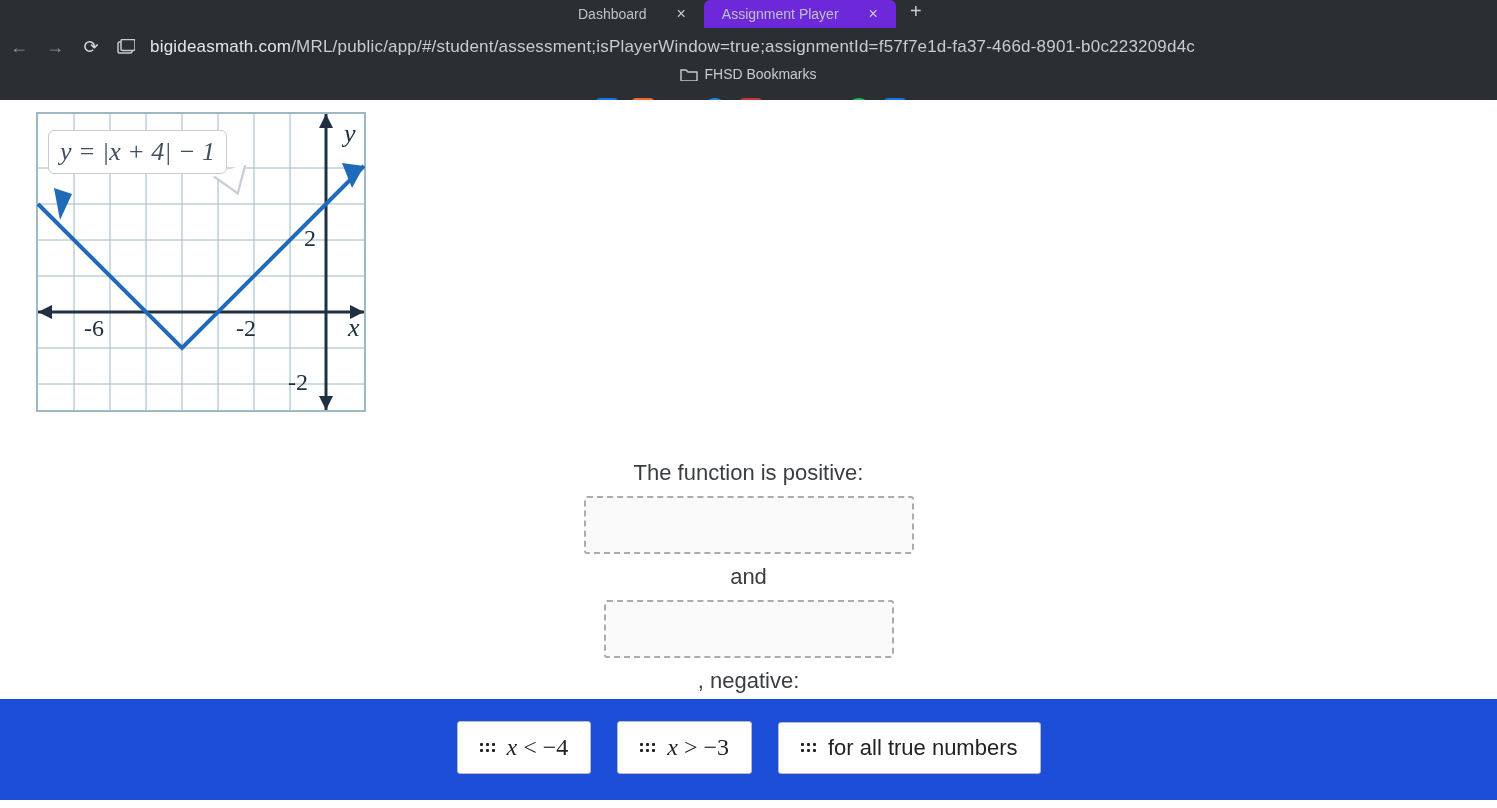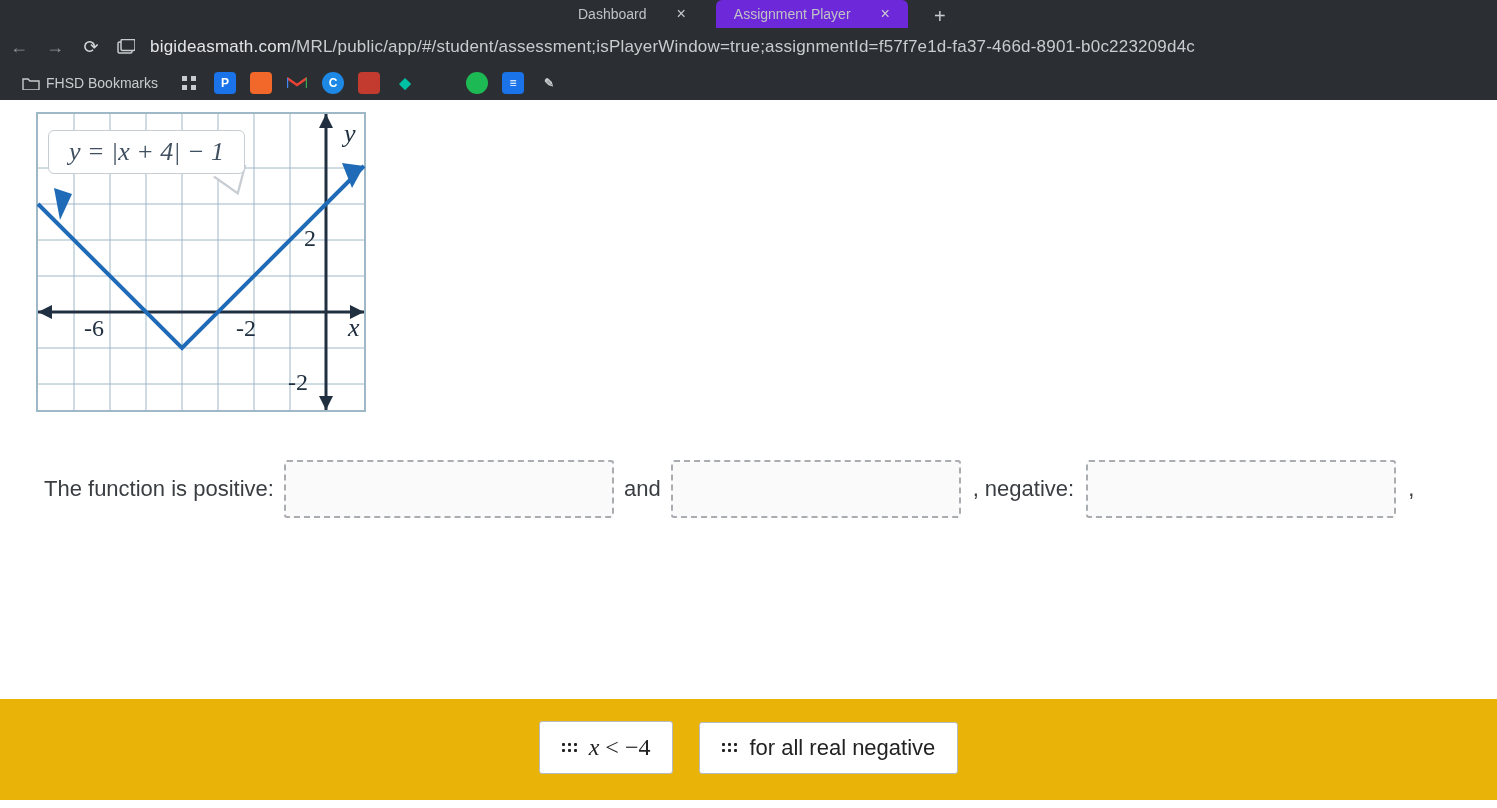--- a/index.html
+++ b/index.html
@@ -12,24 +12,24 @@
   }
 
   
   .browser-chrome {
     background: #2b2f33;
     color: #c9ccce;
     width: 100%;
   }
   .tab-row {
     display: flex;
-    align-items: flex-end;
+    align-items: flex-start;
     height: 28px;
     padding-left: 560px;
-    gap: 12px;
+    gap: 0;
     font-size: 14px;
   }
   .tab {
     display: flex;
     align-items: center;
     padding: 0 18px;
     height: 100%;
     gap: 30px;
     color: #bfc3c6;
     border-radius: 6px 6px 0 0;
@@ -49,25 +49,26 @@
   .nav-ico { width: 22px; text-align: center; font-size: 18px; color: #8e9398; cursor: pointer; }
   .nav-ico.reload { color: #d5d8da; }
   .site-ico { width: 20px; height: 18px; display:flex; align-items:center; justify-content:center; color:#c9ccce; }
   .url { color: #c9ccce; font-size: 17px; letter-spacing: .2px; white-space: nowrap; }
   .url .host { color: #e4e6e7; }
 
   .bm-row {
     display: flex;
     align-items: center;
     height: 34px;
-    padding: 0 22px;
+    padding: 0 30px;
     gap: 16px;
     background: #2b2f33;
     font-size: 14px;
     color: #c9ccce;
+    flex-direction: column;
   }
   .bm-folder { display:flex; align-items:center; gap:6px; cursor:pointer; }
   .bm-icons { display:flex; align-items:center; gap:14px; margin-left:4px; }
   .bm-chip { width:22px; height:22px; border-radius:4px; display:flex; align-items:center; justify-content:center; font-size:12px; font-weight:bold; cursor:pointer; }
   .chip-apps   { color:#c9ccce; font-size:16px; }
   .chip-blue   { background:#1a73e8; color:#fff; }
   .chip-orange { background:#f2682a; color:#fff; }
   .chip-gmail  { color:#fff; }
   .chip-c      { background:#1e88e5; color:#fff; border-radius:50%; }
   .chip-red    { background:#c23b2e; color:#fff; }
@@ -95,21 +96,21 @@
     background: #fff;
   }
   .graph-wrap svg { display:block; }
   .eq-label {
     position: absolute;
     left: 12px;
     top: 18px;
     background: #fff;
     border: 1px solid #c7cdd2;
     border-radius: 6px;
-    padding: 6px 20px;
+    padding: 6px 11px;
     font-family: "Times New Roman", serif;
     font-style: italic;
     font-size: 26px;
     color: #405060;
   }
   .eq-pointer {
     position:absolute;
     left: 180px; top: 58px;
     width: 0; height: 0;
     border-left: 18px solid transparent;
@@ -128,42 +129,42 @@
   
   .qarea {
     position: absolute;
     left: 0;
     top: 360px;
     right: 0;
     padding: 0 44px;
     font-size: 22px;
     color: #3a3e42;
   }
-  .row1, .row2 { display:flex; align-items:center; gap:10px; }
+  .row1, .row2 { display:flex; align-items:center; gap:10px;flex-direction:column; }
   .row1 { margin-bottom: 40px; }
   .drop {
     border: 2px dashed #a9adb1;
     border-radius: 3px;
     height: 58px;
     display: inline-block;
     background: #fafafa;
   }
   .drop.w-lg { width: 330px; }
   .drop.w-md { width: 290px; }
   .drop.w-md2{ width: 310px; }
   .drop.w-inc{ width: 330px; }
   .drop.w-dec{ width: 300px; }
   .punct { margin: 0 2px; }
 
   
   .tilebar-wrap {
     position:absolute;
     left:0; right:0;
     bottom: 8px;
-    background: #eab308;
+    background: #1d4ed8;
     padding: 22px 0 26px 0;
     display:flex;
     justify-content:center;
   }
   .tilebar {
     display:flex;
     gap: 26px;
     align-items:center;
   }
   .tile {
@@ -332,27 +333,38 @@
         <span class="grip">
             <span></span>
             <span></span>
             <span></span>
             <span></span>
             <span></span>
             <span></span>
           </span>
         <span><span class="mi">x</span> &lt; −4</span>
       </div>
+      <div class="tile">
+        <span class="grip">
+            <span></span>
+            <span></span>
+            <span></span>
+            <span></span>
+            <span></span>
+            <span></span>
+          </span>
+        <span><span class="mi">x</span> &gt; −3</span>
+      </div>
       <div class="tile" style="font-family:'Segoe UI',Arial,sans-serif;font-size:22px;">
         <span class="grip">
             <span></span>
             <span></span>
             <span></span>
             <span></span>
             <span></span>
             <span></span>
           </span>
-        <span>for all real negative</span>
+        <span>for all true numbers</span>
       </div>
     </div>
   </div>
 
 </div>
 
 </body></html>

